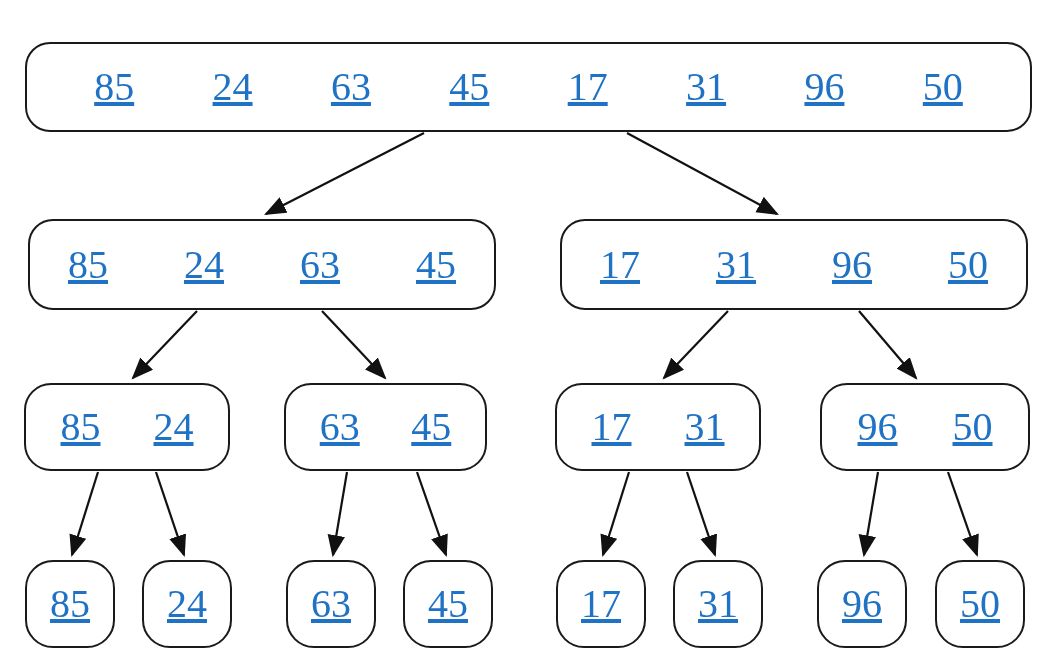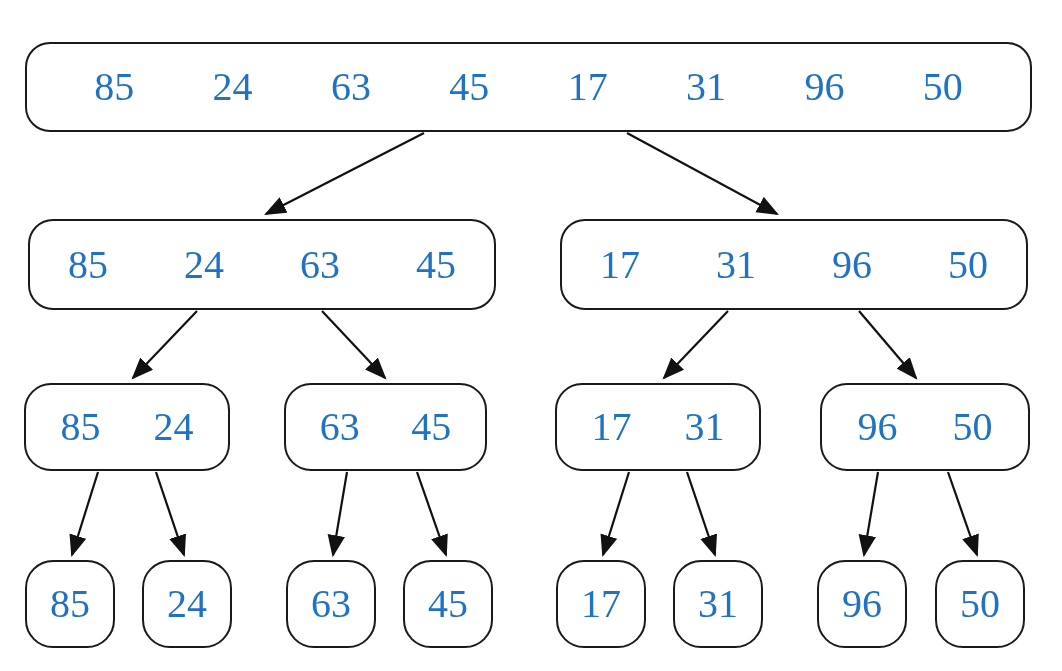--- a/index.html
+++ b/index.html
@@ -26,20 +26,21 @@
     border: 2.6px solid var(--node-border);
     border-radius: 25px;
     display: flex;
     align-items: center;
     justify-content: space-around;
   }
   .node .val {
     font-size: 40px;
     line-height: 1;
     color: var(--value-text);
+    text-decoration: underline;
   }
   .lvl1 { left: 25px; top: 42px; width: 1007px; height: 90px; padding: 0 28px; }
   .lvl2 { top: 219px; width: 468px; height: 91px; }
   .lvl2a { left: 28px; }
   .lvl2b { left: 560px; }
   .lvl3 { top: 383px; height: 88px; padding: 0 8px; border-radius: 27px; }
   .lvl3a { left: 24px;  width: 206px; }
   .lvl3b { left: 284px; width: 203px; }
   .lvl3c { left: 555px; width: 206px; }
   .lvl3d { left: 820px; width: 210px; }

